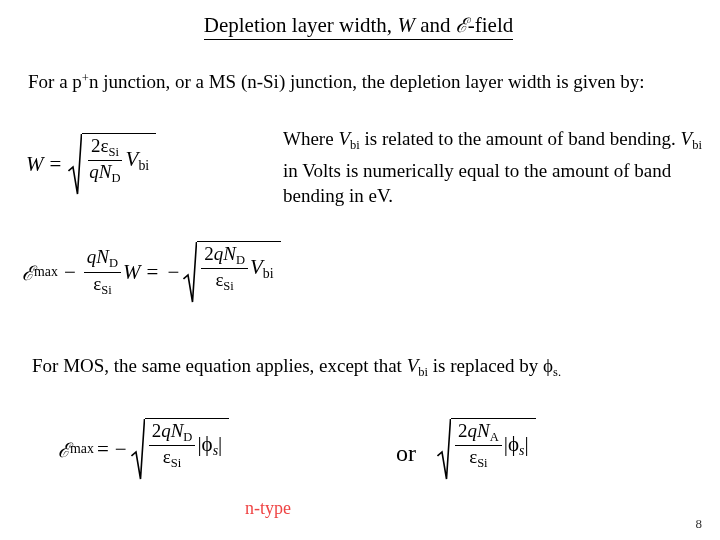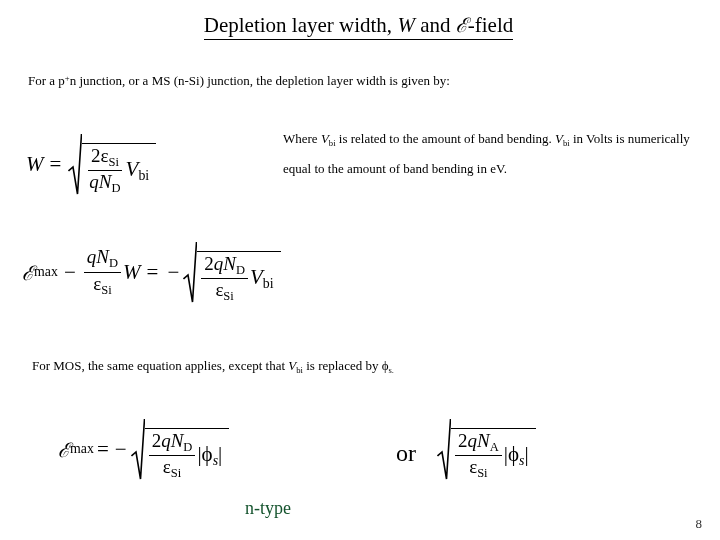--- a/index.html
+++ b/index.html
@@ -29,21 +29,21 @@
   }
   #slide-title .titleinner {
     display: inline-block;
     border-bottom: 1.5px solid #000;
     padding-bottom: 1px;
   }
 
   
   .body-text {
     position: absolute;
-    font-size: 13px;
+    font-size: 19px;
     line-height: 25px;
   }
   #intro-paragraph {
     left: 28px;
     top: 66px;
     width: 660px;
   }
   #where-paragraph {
     left: 283px;
     top: 126px;
@@ -107,21 +107,21 @@
     font-size: 19px;
   }
   .frac .den {
     padding: 1px 3px 0 3px;
     font-size: 19px;
   }
 
   
   .sqrt {
     display: inline-flex;
-    align-items: flex-end;
+    align-items: flex-start;
     margin: 0 1px;
   }
   .sqrt .radsign {
     display: block;
     flex: 0 0 auto;
     align-self: stretch;
   }
   .sqrt .radicand {
     border-top: 1.4px solid #000;
     padding: 2px 7px 0 2px;
@@ -245,16 +245,16 @@
     <span class="radicand">
       <span class="frac">
         <span class="num"><span class="mr">2</span><span class="mi">q</span><span class="mi">N</span><span class="sub">A</span></span>
         <span class="den"><span class="mr">ε</span><span class="sub">Si</span></span>
       </span>
       <span><span>|</span><span>ϕ</span><span class="sub-i">s</span><span>|</span></span>
     </span>
   </span>
 </div>
 
-<div class="annot" id="label-n-type" style="color: #14532d;">n-type</div>
+<div class="annot" id="label-n-type" style="color: #ef4444;">n-type</div>
 <div class="annot" id="label-p-type" style="color: rgb(51, 51, 170);">p-type</div>
 
 <div id="page-number">8</div>
 
 </body></html>

